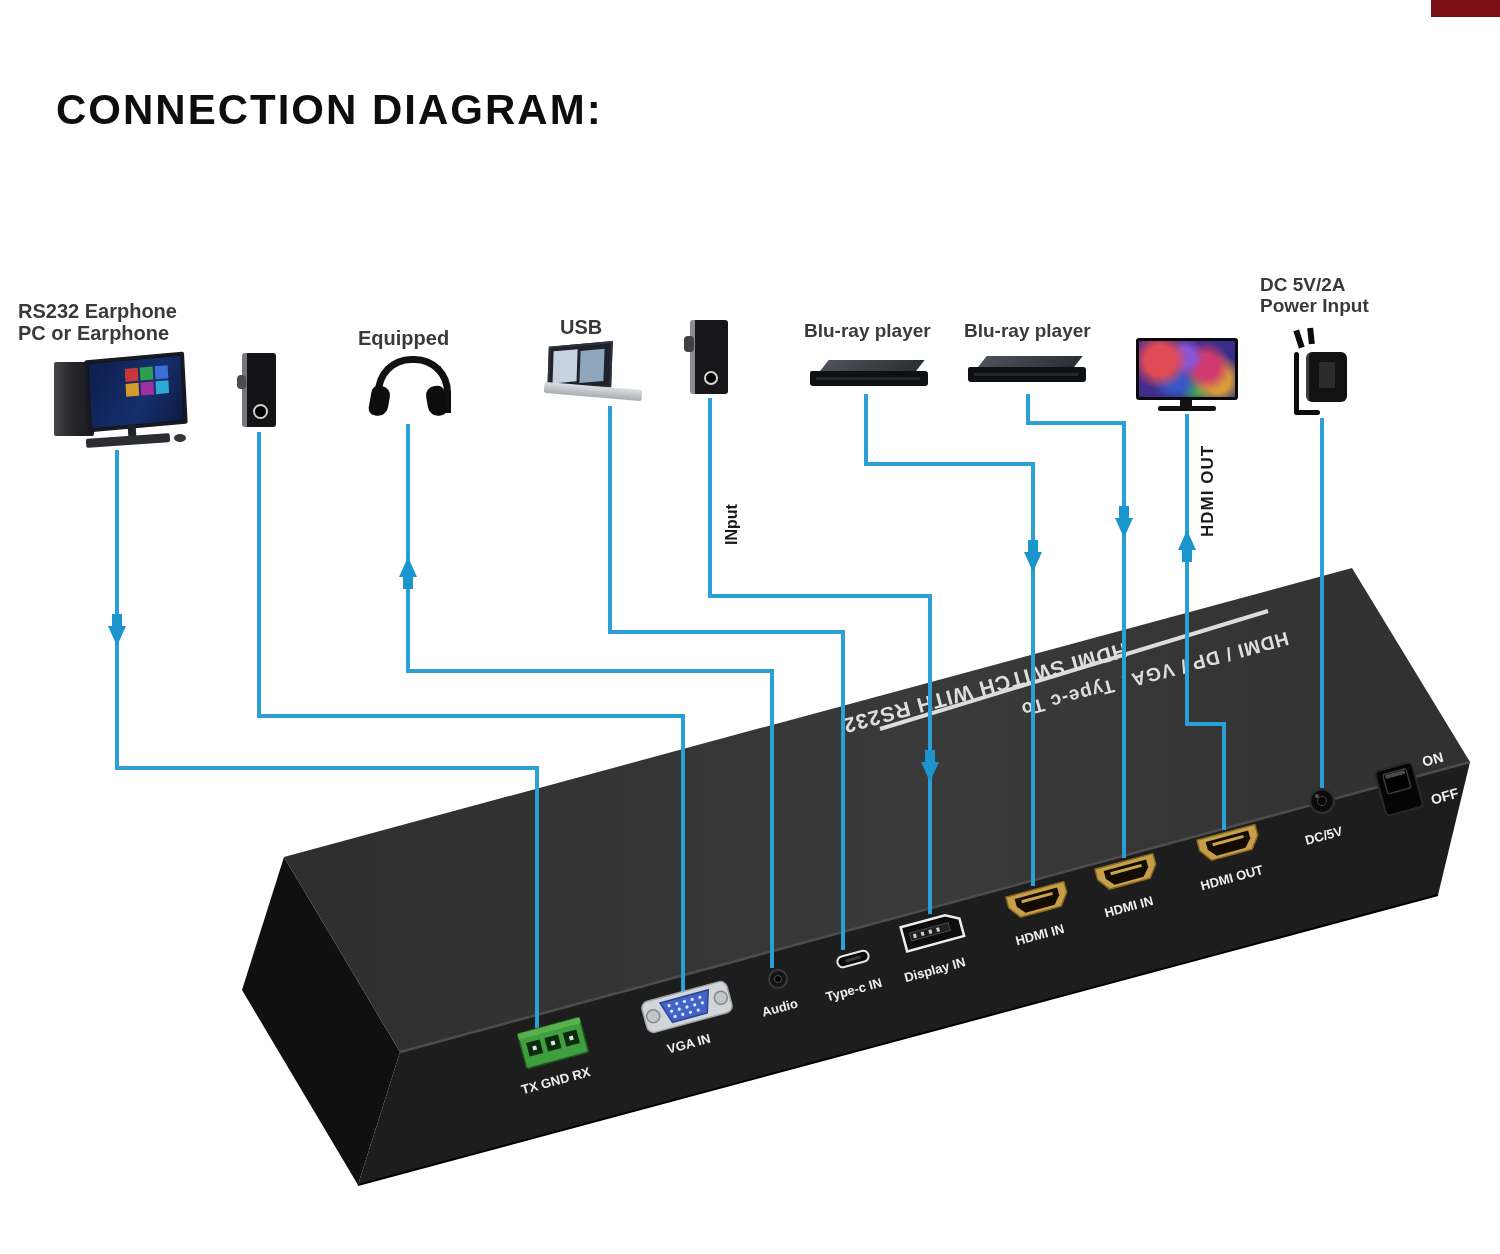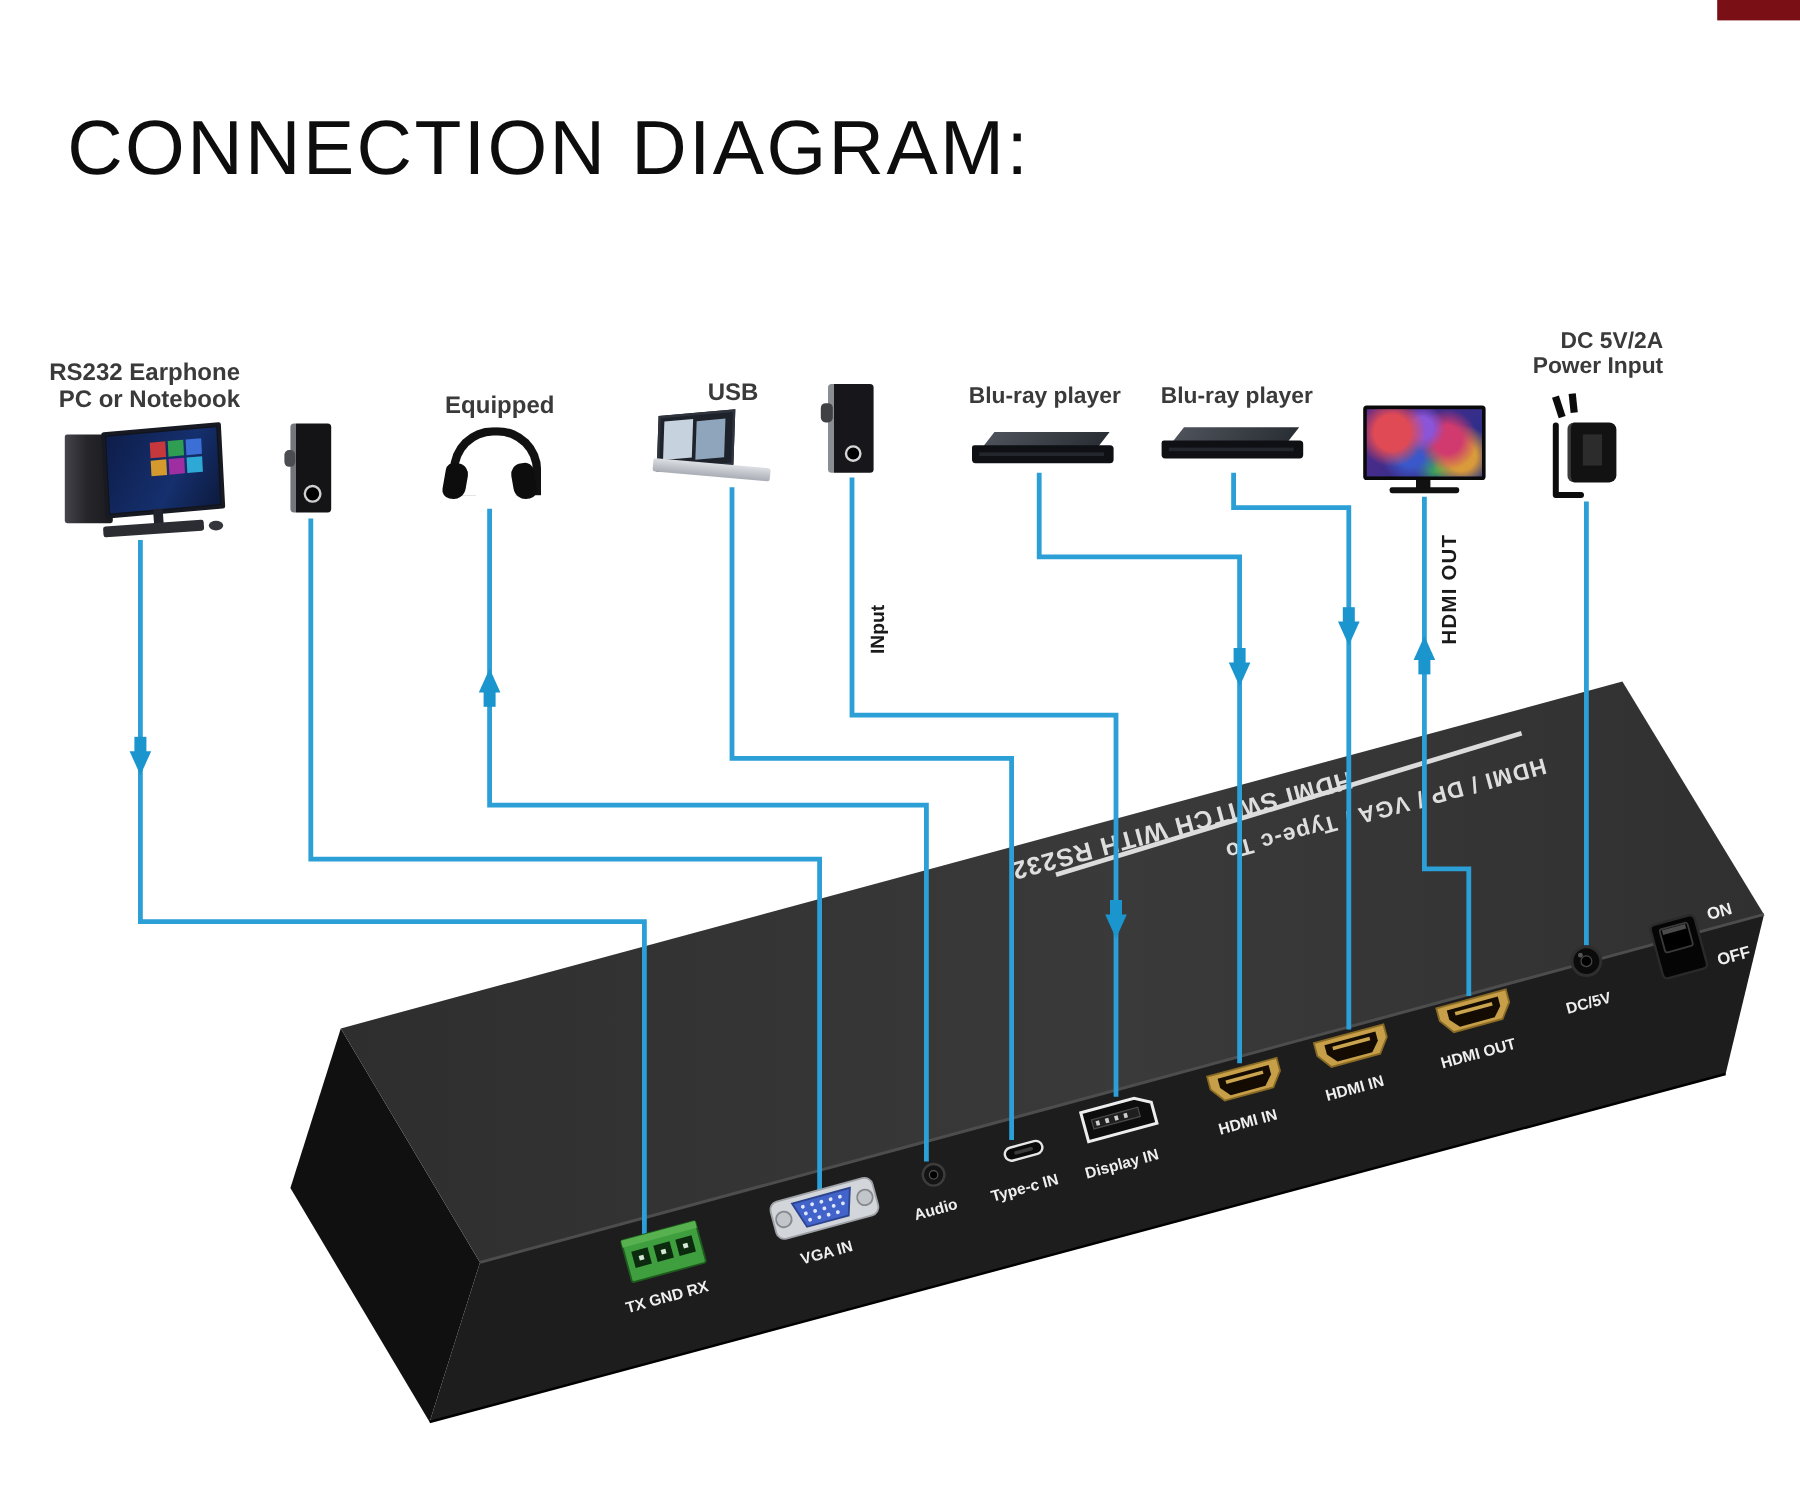--- a/index.html
+++ b/index.html
@@ -2,26 +2,26 @@
 <html><head>
 <meta charset="utf-8">
 <style>
   html,body{margin:0;padding:0;}
   body{
     width:1500px;height:1254px;position:relative;background:#ffffff;
     font-family:"Liberation Sans",sans-serif;overflow:hidden;
   }
   .abs{position:absolute;}
   #title{
-    left:56px;top:86px;font-size:64px;font-weight:normal;letter-spacing:2px;
+    left:56px;top:86px;font-size:42px;font-weight:bold;letter-spacing:2px;
     color:#0d0d0d;white-space:nowrap;
   }
   #corner-mark{left:1431px;top:0;width:69px;height:17px;background:#7A1016;}
   .dev-label{
-    font-size:20px;font-weight:bold;color:#3a3a3a;text-align:right;line-height:22px;
+    font-size:20px;font-weight:bold;color:#3a3a3a;text-align:left;line-height:22px;
     white-space:nowrap;
   }
   #svg-layer{position:absolute;left:0;top:0;z-index:1;}
   .html-layer{z-index:2;}
   
   #pc{left:42px;top:352px;width:150px;height:100px;}
   #pc-tower{position:absolute;left:12px;top:10px;width:40px;height:74px;border-radius:2px;
     background:linear-gradient(90deg,#44444a 0%,#26262b 45%,#1a1a1e 100%);}
   #pc-monitor{position:absolute;left:44px;top:4px;width:94px;height:66px;background:#10131c;
     border:3px solid #171a22;border-radius:2px;transform:rotate(-3deg) skewY(-2deg);}
@@ -249,21 +249,21 @@
   <text transform="rotate(-90 737 545)" x="737" y="545" text-anchor="start" font-family="Liberation Sans, sans-serif" font-size="16" font-weight="bold" fill="#1a1a1a">INput</text>
   <text transform="rotate(-90 1213 537)" x="1213" y="537" text-anchor="start" font-family="Liberation Sans, sans-serif" font-size="17" font-weight="bold" letter-spacing="1" fill="#1a1a1a">HDMI  OUT</text>
 </svg>
 
 <div id="corner-mark" class="abs html-layer"></div>
 
 <div id="title" class="abs html-layer">CONNECTION DIAGRAM:</div>
 
 <div id="pc-label" class="abs html-layer dev-label">
   <div>RS232 Earphone</div>
-  <div>PC or Notebook</div>
+  <div>PC or Earphone</div>
 </div>
 <div id="pc" class="abs html-layer">
   <div id="pc-tower"></div>
   <div id="pc-monitor">
     <div id="pc-screen">
       <div id="pc-tiles"></div>
     </div>
   </div>
   <div id="pc-stand"></div>
   <div id="pc-keyboard"></div>

